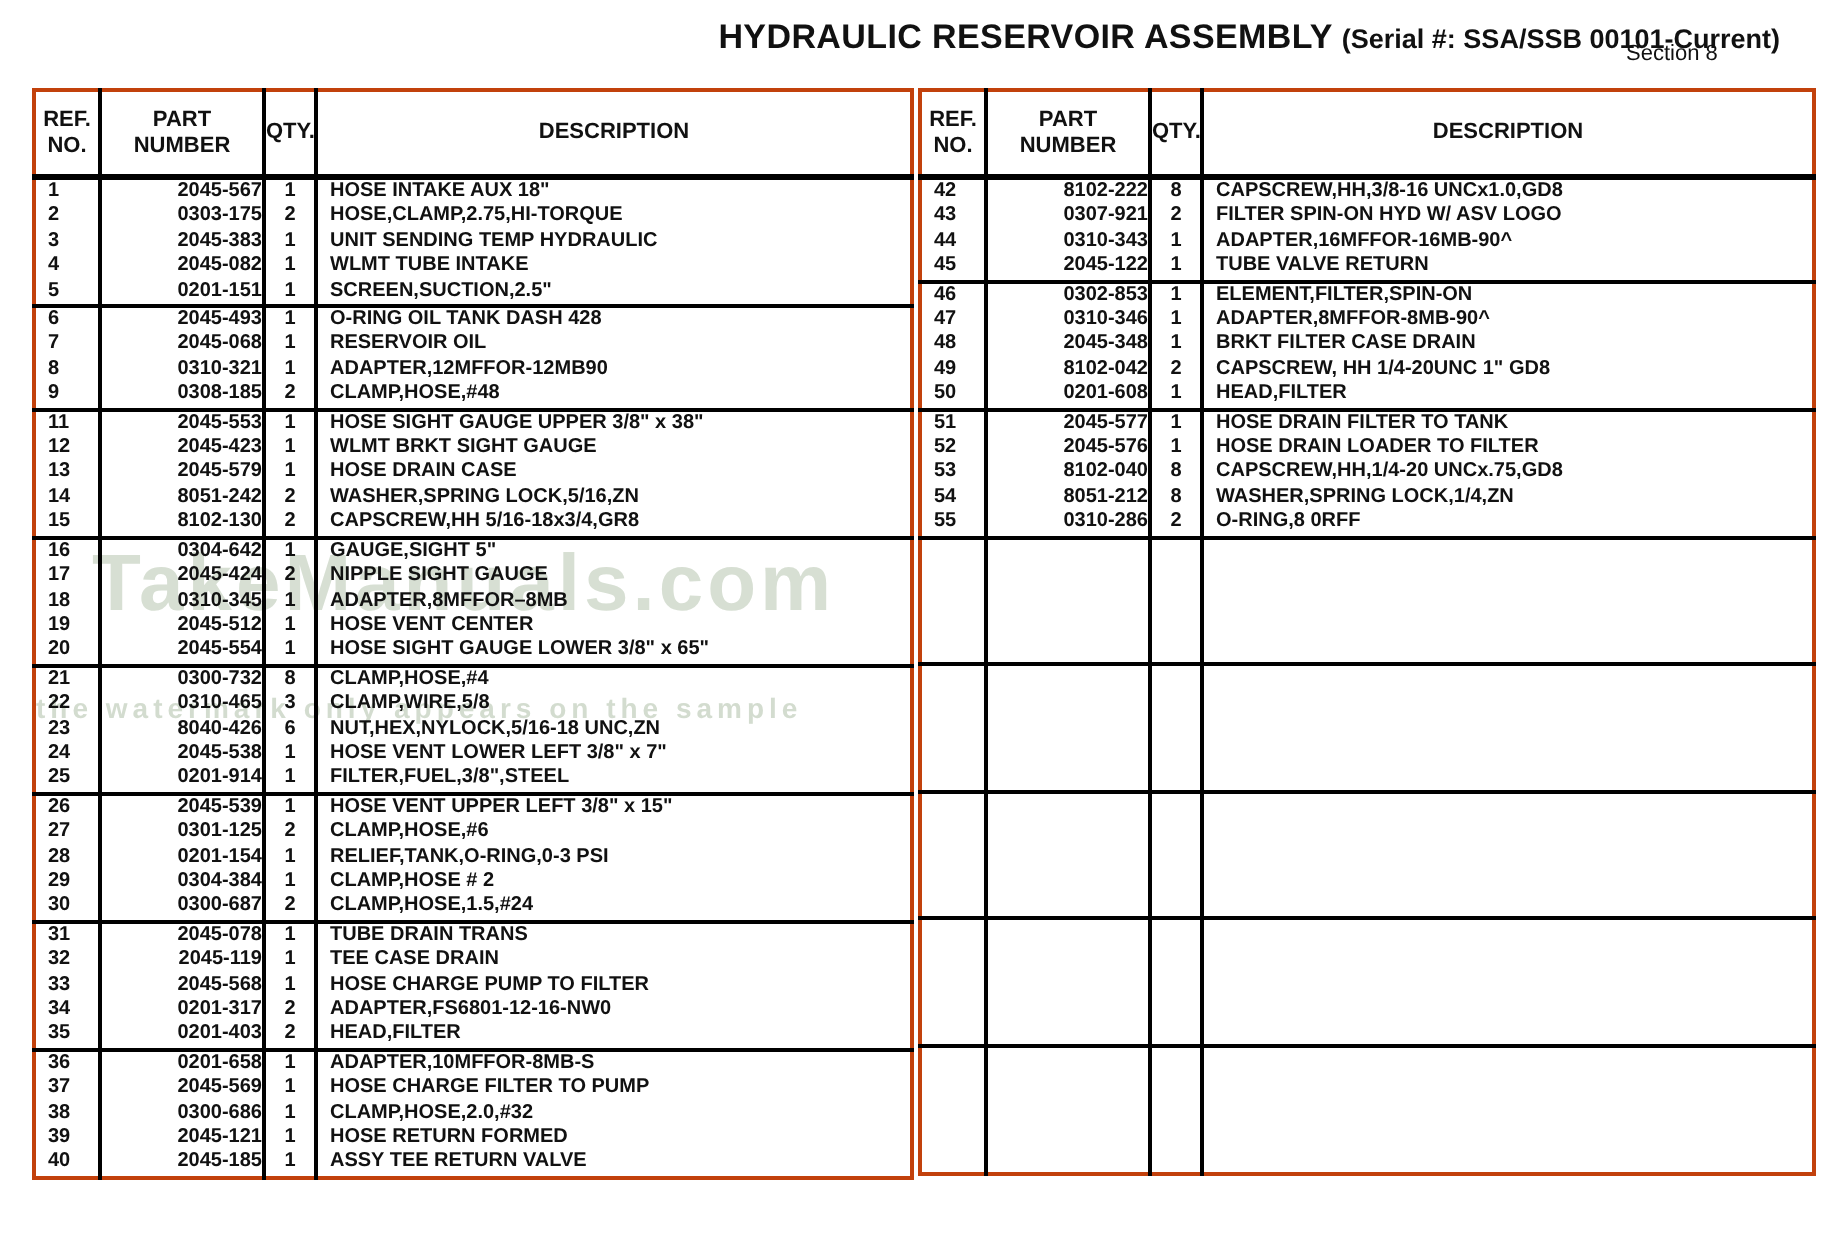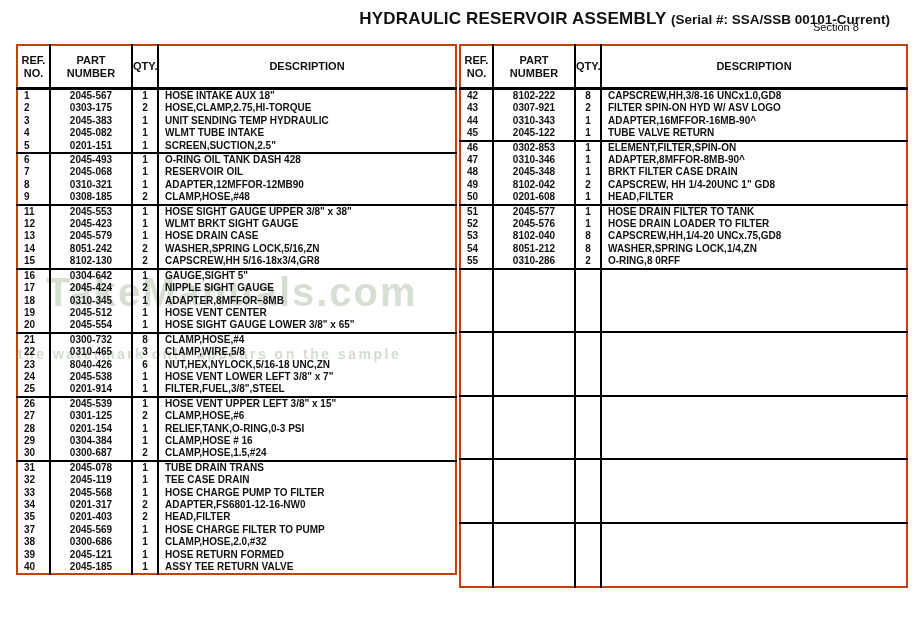--- a/index.html
+++ b/index.html
@@ -54,21 +54,21 @@
   }
   .parts th:first-child, .parts td:first-child { border-left:none; }
   .parts td {
     border-left:2px solid #000;
     padding:0; height:12.4px;
     font-size:10px; font-weight:bold;
     line-height:12.4px; white-space:nowrap;
     overflow:hidden; vertical-align:middle;
   }
   .parts td.ref  { text-align:left; padding-left:6px; }
-  .parts td.part { text-align:center; }
+  .parts td.part { text-align:right; }
   .parts td.qty  { text-align:center; }
   .parts td.desc { text-align:left; padding-left:6px; }
   .parts tr.grp td { border-top:2px solid #000; }
   .parts tr.empty-block td { height:61.6px; }
 </style>
 </head>
 <body>
 
 <div class="watermark">TakeManuals.com</div>
 <div class="watermark-sub">the watermark only appears on the sample</div>
@@ -254,21 +254,21 @@
       <tr>
         <td class="ref">28</td>
         <td class="part">0201-154</td>
         <td class="qty">1</td>
         <td class="desc">RELIEF,TANK,O-RING,0-3 PSI</td>
       </tr>
       <tr>
         <td class="ref">29</td>
         <td class="part">0304-384</td>
         <td class="qty">1</td>
-        <td class="desc">CLAMP,HOSE # 16</td>
+        <td class="desc">CLAMP,HOSE # 2</td>
       </tr>
       <tr>
         <td class="ref">30</td>
         <td class="part">0300-687</td>
         <td class="qty">2</td>
         <td class="desc">CLAMP,HOSE,1.5,#24</td>
       </tr>
       <tr class="grp">
         <td class="ref">31</td>
         <td class="part">2045-078</td>
@@ -291,20 +291,26 @@
         <td class="ref">34</td>
         <td class="part">0201-317</td>
         <td class="qty">2</td>
         <td class="desc">ADAPTER,FS6801-12-16-NW0</td>
       </tr>
       <tr>
         <td class="ref">35</td>
         <td class="part">0201-403</td>
         <td class="qty">2</td>
         <td class="desc">HEAD,FILTER</td>
+      </tr>
+      <tr class="grp">
+        <td class="ref">36</td>
+        <td class="part">0201-658</td>
+        <td class="qty">1</td>
+        <td class="desc">ADAPTER,10MFFOR-8MB-S</td>
       </tr>
       <tr>
         <td class="ref">37</td>
         <td class="part">2045-569</td>
         <td class="qty">1</td>
         <td class="desc">HOSE CHARGE FILTER TO PUMP</td>
       </tr>
       <tr>
         <td class="ref">38</td>
         <td class="part">0300-686</td>

